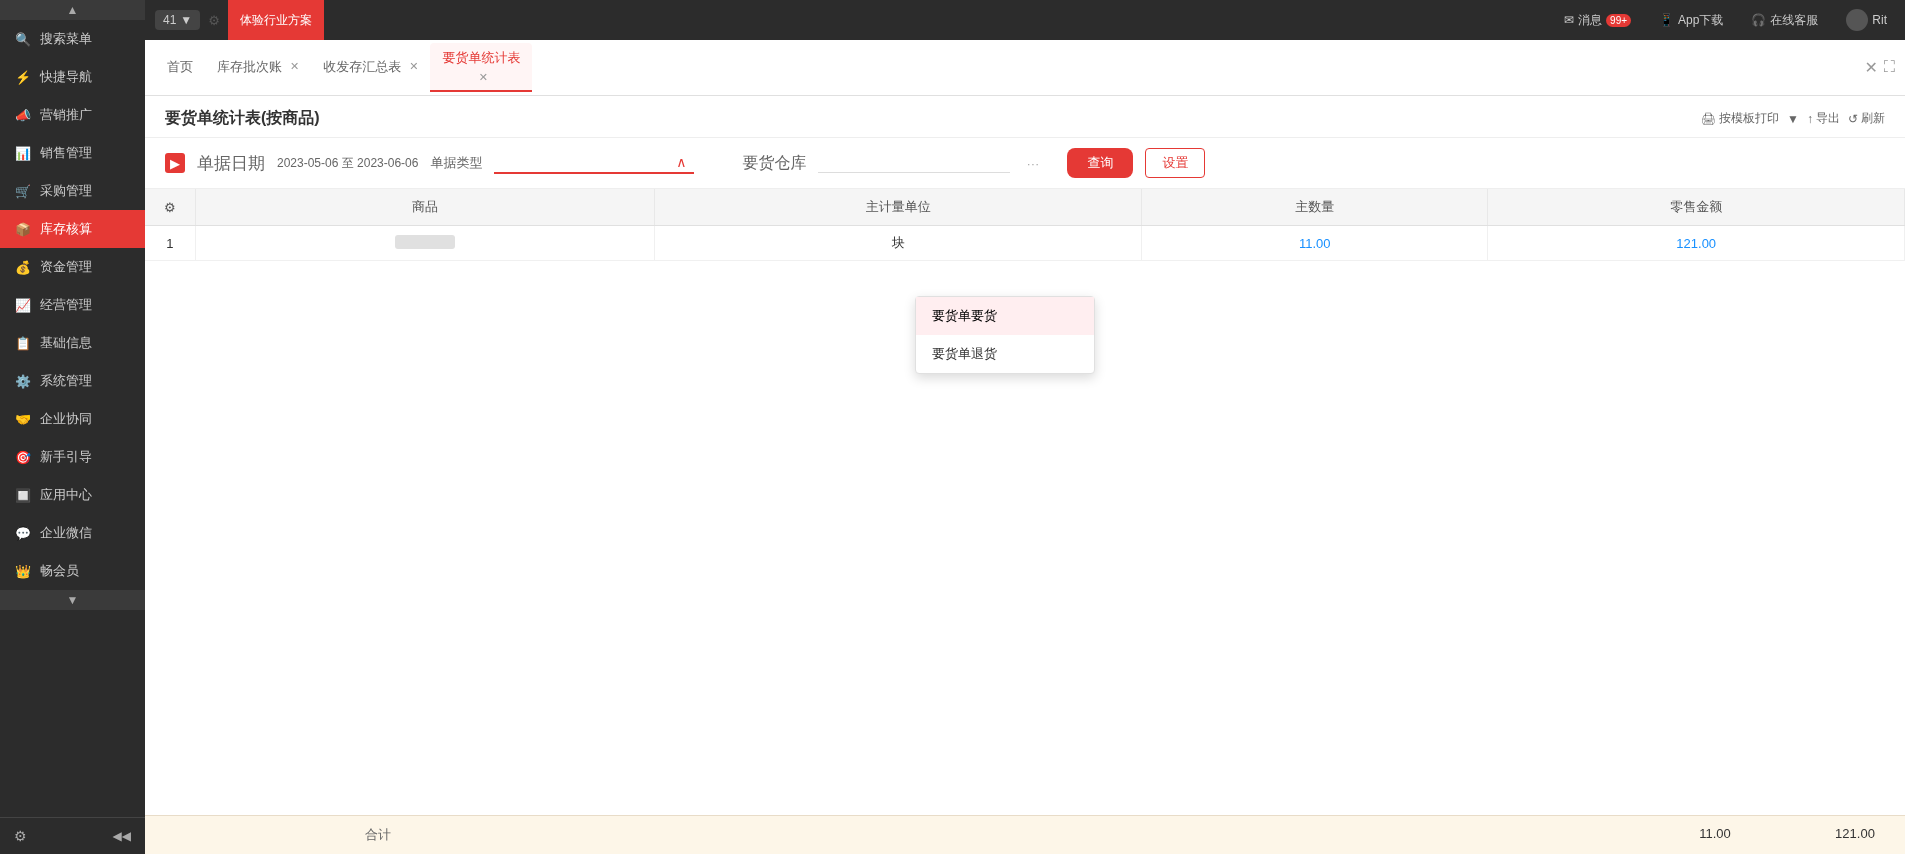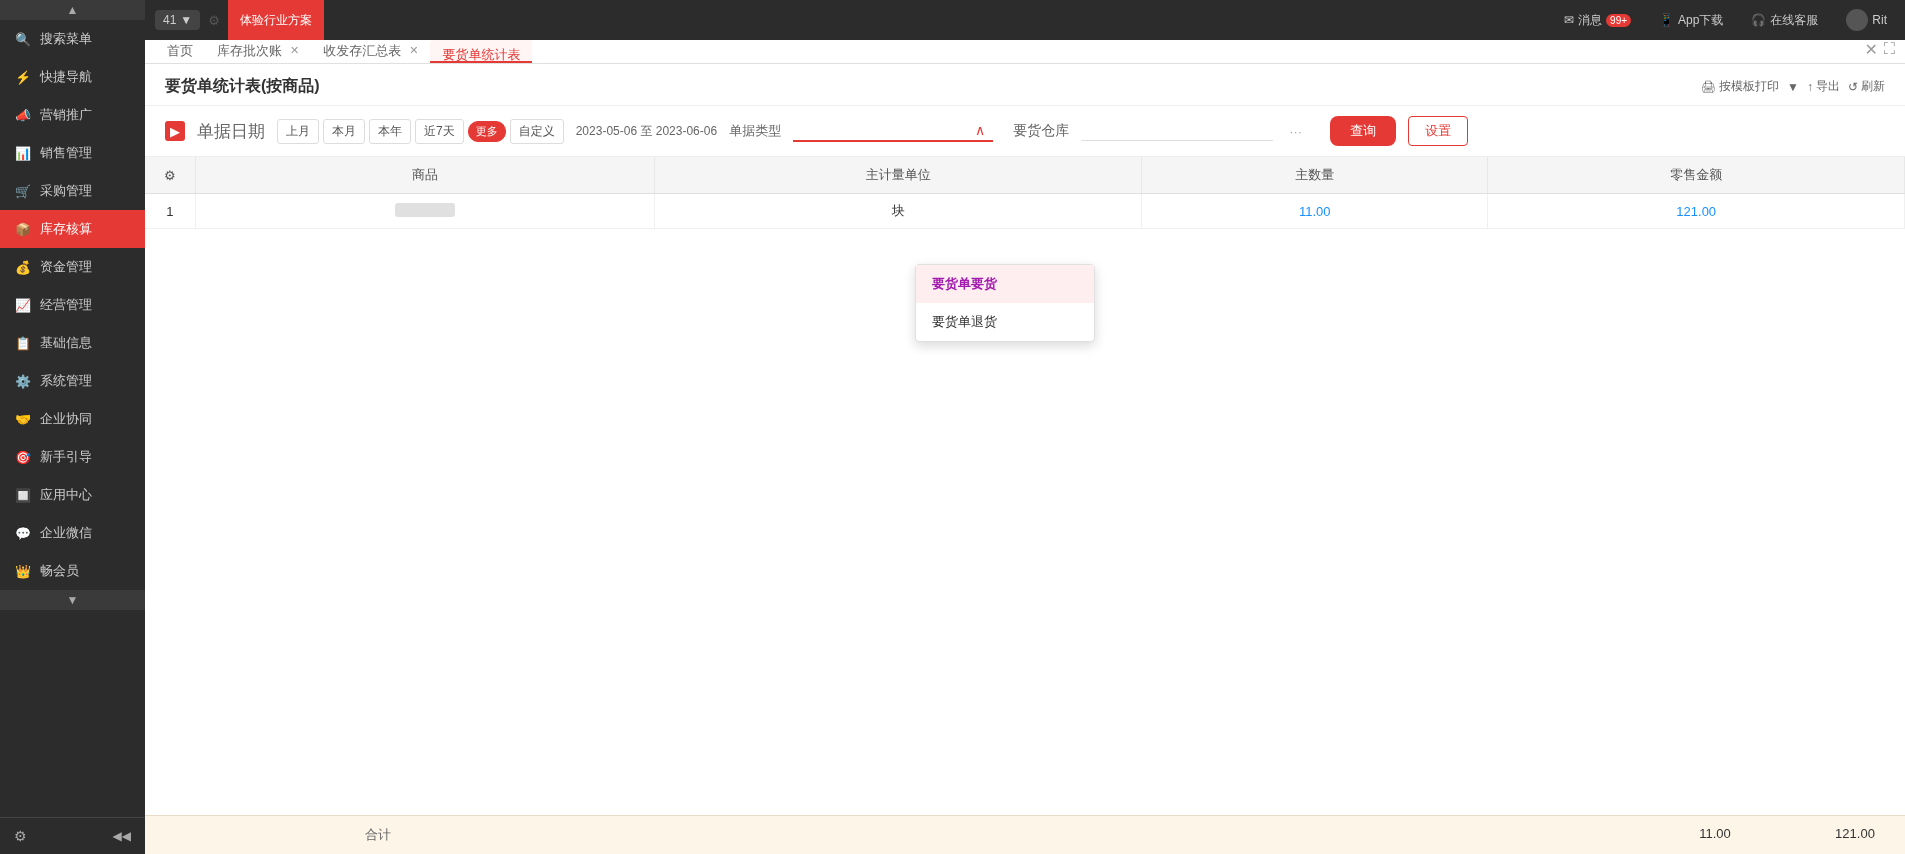--- a/index.html
+++ b/index.html
@@ -18,21 +18,21 @@
     
     .sidebar { width: 145px; background: #2c2c2c; display: flex; flex-direction: column; overflow-y: auto; flex-shrink: 0; }
     .sidebar-scroll-up, .sidebar-scroll-down { background: #3a3a3a; color: #aaa; text-align: center; padding: 3px; cursor: pointer; font-size: 12px; flex-shrink: 0; }
     .sidebar-item { display: flex; align-items: center; gap: 8px; padding: 10px 14px; color: #ccc; cursor: pointer; font-size: 13px; }
     .sidebar-item.active { background: #e53935; color: #fff; }
     .sidebar-item .s-icon { width: 18px; height: 18px; display: flex; align-items: center; justify-content: center; flex-shrink: 0; }
     .sidebar-bottom { margin-top: auto; display: flex; align-items: center; padding: 10px 14px; gap: 8px; border-top: 1px solid #444; }
     .sidebar-bottom-icon { color: #aaa; cursor: pointer; font-size: 14px; }
 
     
-    .tab-bar { display: flex; background: #fff; border-bottom: 1px solid #e0e0e0; height: 24px; padding: 0 10px; flex-shrink: 0; }
+    .tab-bar { display: flex; align-items: center; background: #fff; border-bottom: 1px solid #e0e0e0; height: 56px; padding: 0 10px; flex-shrink: 0; }
     .tab-item { display: flex; align-items: center; gap: 4px; padding: 6px 12px; cursor: pointer; font-size: 13px; color: #666; border-bottom: 2px solid transparent; white-space: nowrap; }
     .tab-item.active { color: #e53935; border-bottom-color: #e53935; background: #fff5f5; border-radius: 4px 4px 0 0; flex-direction: column; }
     .tab-item .close-x { color: #999; font-size: 11px; margin-left: 4px; cursor: pointer; }
     .tab-bar-actions { margin-left: auto; display: flex; gap: 6px; }
     .tab-bar-actions span { color: #999; font-size: 16px; cursor: pointer; }
     .page-header { background: #fff; padding: 12px 20px 8px; display: flex; align-items: center; justify-content: space-between; border-bottom: 1px solid #eee; flex-shrink: 0; }
     .page-title { font-size: 16px; font-weight: bold; color: #333; }
     .page-header-actions { display: flex; align-items: center; gap: 8px; }
     .action-btn { display: flex; align-items: center; gap: 3px; color: #666; font-size: 12px; cursor: pointer; }
 
@@ -41,28 +41,28 @@
     .filter-row { display: flex; align-items: center; gap: 12px; flex-wrap: wrap; }
     .filter-label { color: #666; font-size: 17px; white-space: nowrap; }
     .date-btns { display: flex; gap: 4px; align-items: center; }
     .date-btn { padding: 3px 8px; border: 1px solid #ddd; border-radius: 3px; background: #fff; cursor: pointer; font-size: 12px; color: #555; }
     .date-btn.more { background: #e53935; color: #fff; border-color: #e53935; font-size: 11px; border-radius: 10px; padding: 2px 7px; }
     .date-range-text { color: #666; font-size: 12px; }
     .filter-type-label { color: #666; font-size: 13px; white-space: nowrap; }
     .filter-select { display: flex; align-items: center; border: none; border-bottom: 2px solid #e53935; padding: 2px 8px; min-width: 200px; position: relative; cursor: pointer; }
     .filter-select-text { flex: 1; color: #333; font-size: 13px; }
     .filter-select-arrow { color: #e53935; font-size: 14px; }
-    .warehouse-label { color: #666; font-size: 14px; margin-left: 8px; white-space: nowrap; font-family: Liberation Serif, serif; }
+    .warehouse-label { color: #666; font-size: 16px; margin-left: 36px; white-space: nowrap; font-family: Liberation Serif, serif; }
     .warehouse-input { border: none; border-bottom: 1px solid #ddd; padding: 2px 8px; min-width: 150px; color: #333; font-size: 13px; }
     .warehouse-dots { color: #aaa; cursor: pointer; margin-left: 4px; }
     .query-btn { background: #e53935; color: white; border: none; border-radius: 8px; padding: 6px 20px; cursor: pointer; font-size: 13px; margin-left: 16px; }
     .settings-btn { background: #fff; color: #e53935; border: 1px solid #e53935; border-radius: 4px; padding: 5px 16px; cursor: pointer; font-size: 13px; }
     .dropdown-menu { background: #fff; border: 1px solid #e0e0e0; border-radius: 4px; box-shadow: 0 4px 12px rgba(0,0,0,0.15); min-width: 180px; z-index: 100; position: absolute; top: 200px; left: 770px; }
     .dropdown-item { padding: 10px 16px; cursor: pointer; color: #333; font-size: 13px; }
-    .dropdown-item.selected { background: #ffeef0; color: #a21caf; font-weight: bold; }
+    .dropdown-item.selected { background: #ffeef0; color: #000000; }
 
     
     .table-container { flex: 1; overflow: auto; background: #fff; margin: 0; }
     table { width: 100%; border-collapse: collapse; font-size: 13px; }
     thead th { background: #f5f5f5; padding: 9px 12px; text-align: center; color: #555; font-weight: normal; border-bottom: 1px solid #e0e0e0; border-right: 1px solid #e8e8e8; white-space: nowrap; }
     thead th:first-child { width: 50px; }
     tbody td { padding: 8px 12px; text-align: center; border-bottom: 1px solid #f0f0f0; border-right: 1px solid #f0f0f0; color: #333; }
     .cell-number { color: #1890ff; cursor: pointer; }
     .cell-blurred { background: #e0e0e0; border-radius: 3px; display: inline-block; width: 60px; height: 14px; }
 
@@ -229,28 +229,20 @@
           </div>
         </div>
       </div>
 
       <div class="filter-area">
         <div class="filter-row">
 
           <div style="background:#e53935; color:white; width:20px; height:20px; border-radius:3px; display:flex; align-items:center; justify-content:center; cursor:pointer; flex-shrink:0;">▶</div>
 
           <span class="filter-label">单据日期</span>
-          <div class="date-btns">
-            <button class="date-btn">上月</button>
-            <button class="date-btn">本月</button>
-            <button class="date-btn">本年</button>
-            <button class="date-btn">近7天</button>
-            <span class="date-btn more">更多</span>
-            <button class="date-btn">自定义</button>
-          </div>
           <span class="date-range-text">2023-05-06 至 2023-06-06</span>
 
           <span class="filter-type-label">单据类型</span>
           <div class="filter-select">
             <span class="filter-select-text"></span>
             <span class="filter-select-arrow">∧</span>
           </div>
 
           <span class="warehouse-label">要货仓库</span>
           <input class="warehouse-input" type="text" value="" style="">

